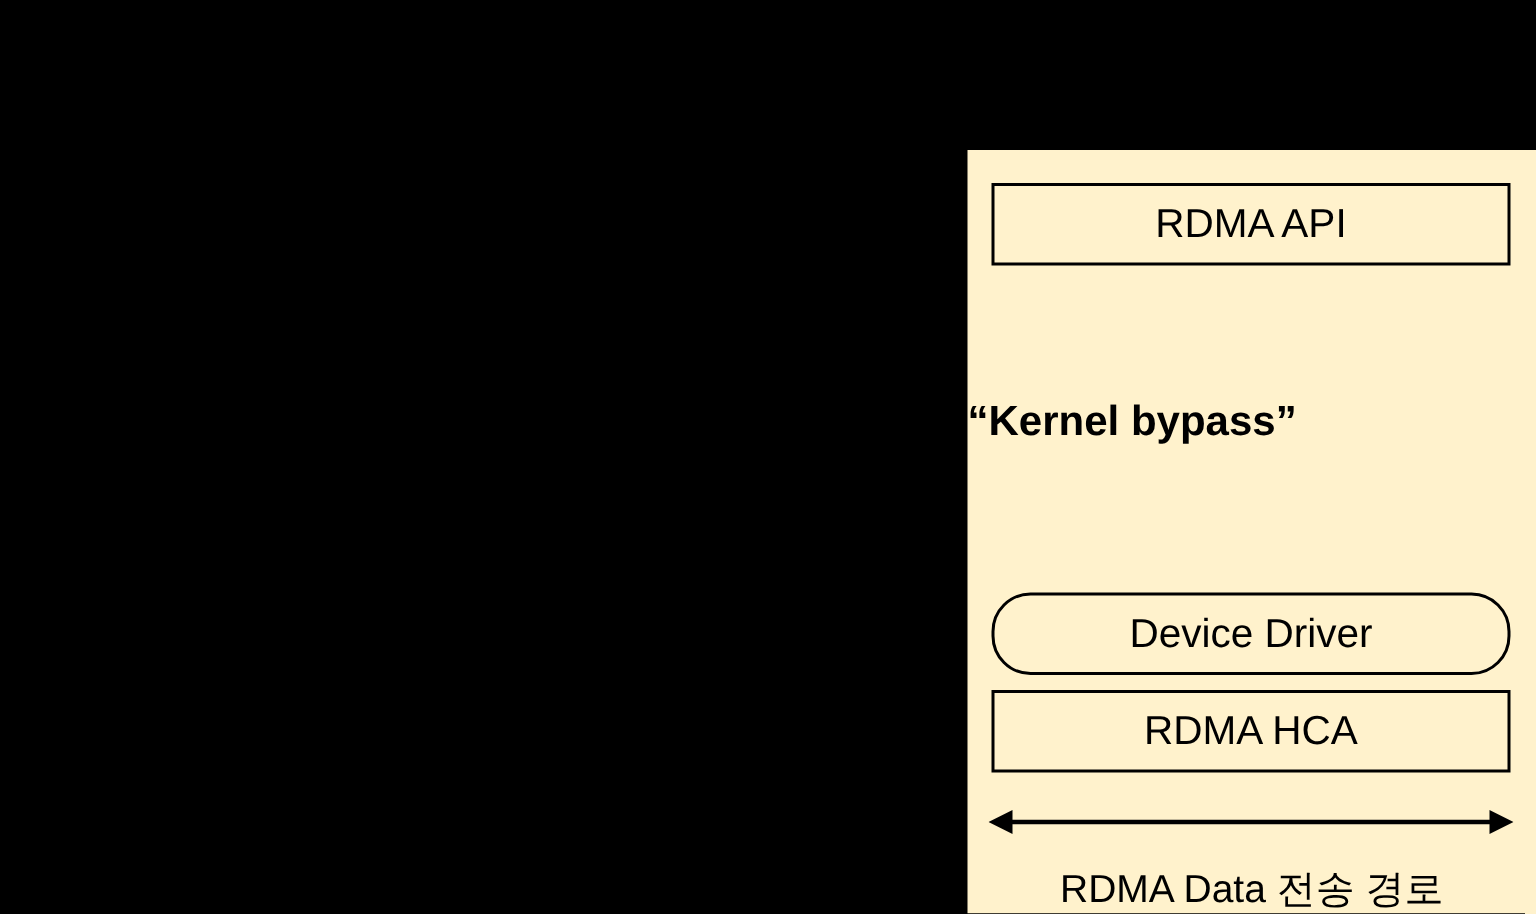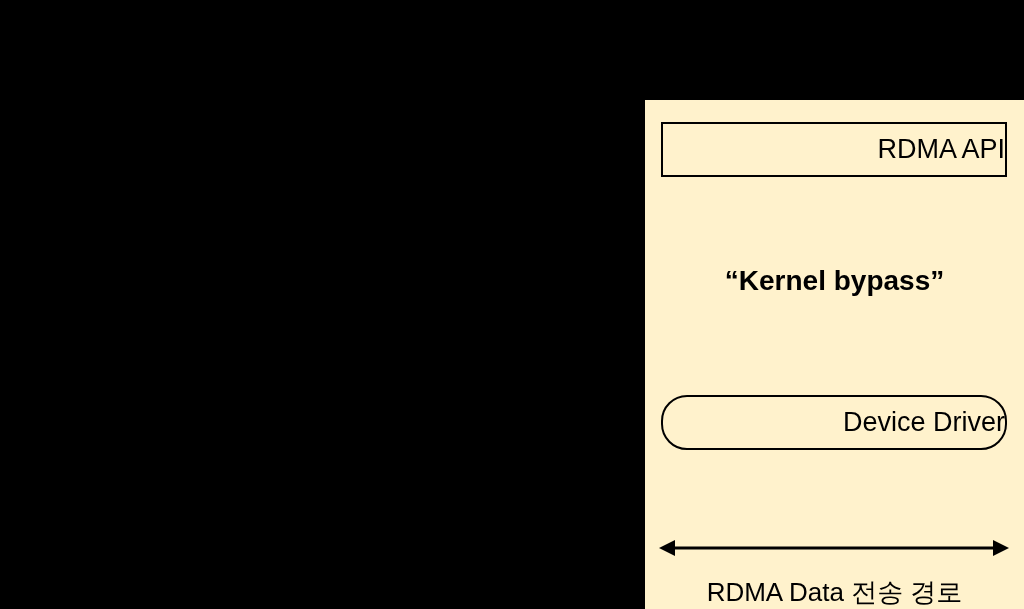--- a/index.html
+++ b/index.html
@@ -30,33 +30,32 @@
   .layer-box {
     position: absolute;
     left: 16px;
     width: 346px;
     height: 55px;
     background: var(--panel-bg, #FFF2CC);
     border: 2px solid var(--line-color, #000000);
     box-sizing: border-box;
     display: flex;
     align-items: center;
-    justify-content: flex-end;
+    justify-content: center;
     font-size: 27px;
     color: var(--line-color, #000000);
   }
   .box-rdma-api    { top: 22px;  }
   .box-device-drv  { top: 295px; border-radius: 26px; }
   .box-rdma-hca    { top: 360px; }
   .kernel-bypass {
     position: absolute;
     left: 0;
     top: 165px;
     width: 100%;
-    text-align: center;
     font-size: 28px;
     font-weight: bold;
     color: var(--line-color, #000000);
   }
   .arrow-wrap {
     position: absolute;
     left: 14px;
     top: 438px;
     width: 350px;
     height: 20px;
@@ -88,20 +87,23 @@
     <div class="layer-box box-rdma-api">
       <span>RDMA API</span>
     </div>
 
     <div class="kernel-bypass">“Kernel bypass”</div>
 
     <div class="layer-box box-device-drv">
       <span>Device Driver</span>
     </div>
 
+    <div class="layer-box box-rdma-hca">
+      <span>RDMA HCA</span>
+    </div>
 
     <div class="arrow-wrap">
       <svg viewBox="0 0 350 20" xmlns="http://www.w3.org/2000/svg" aria-hidden="true">
         <line x1="12" y1="10" x2="338" y2="10" stroke="#000000" stroke-width="3"></line>
         <polygon points="0,10 16,2 16,18" fill="#000000"></polygon>
         <polygon points="350,10 334,2 334,18" fill="#000000"></polygon>
       </svg>
     </div>
 
     <div class="arrow-caption">RDMA Data 전송 경로</div>

